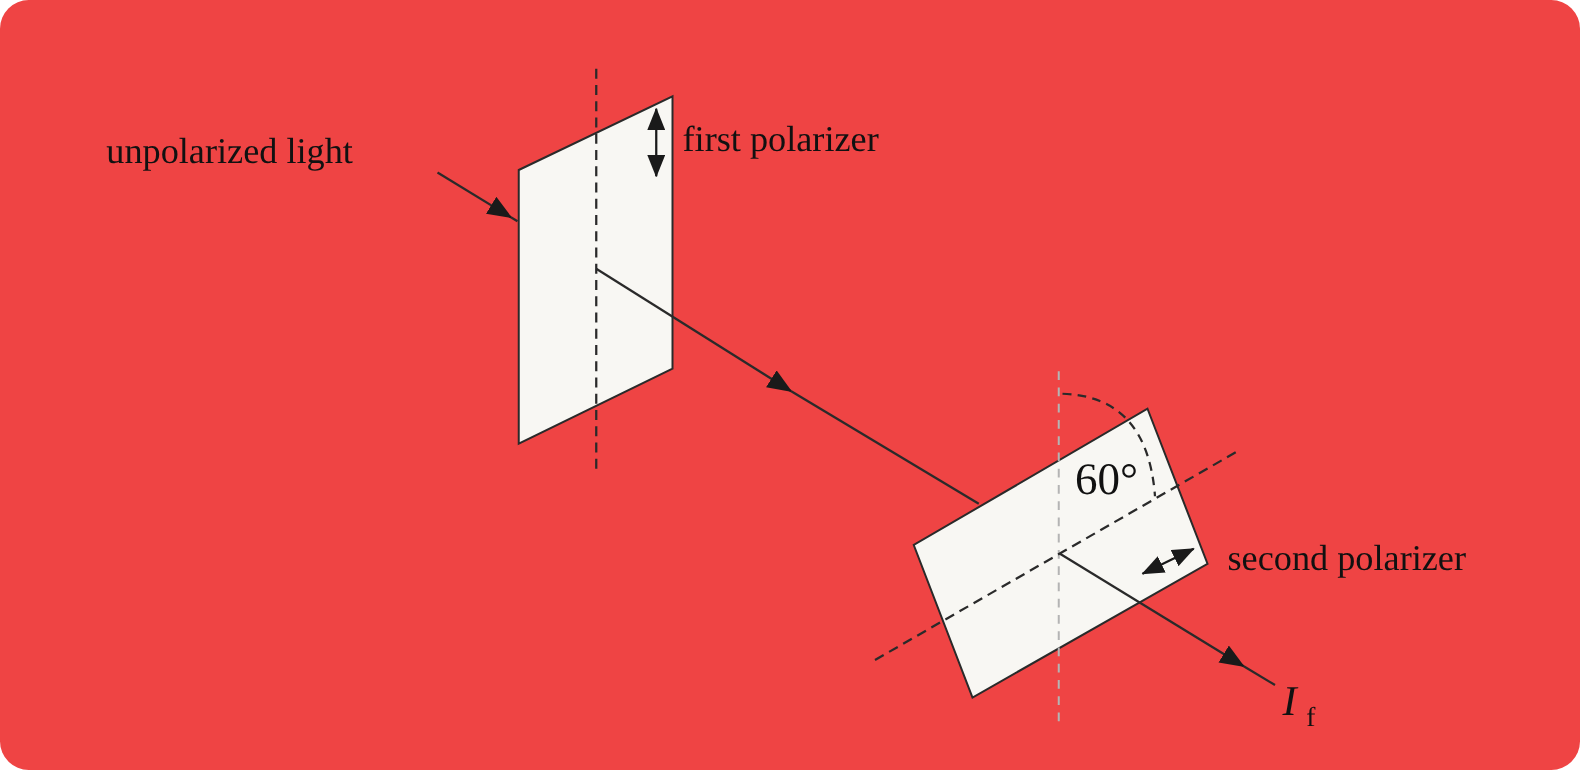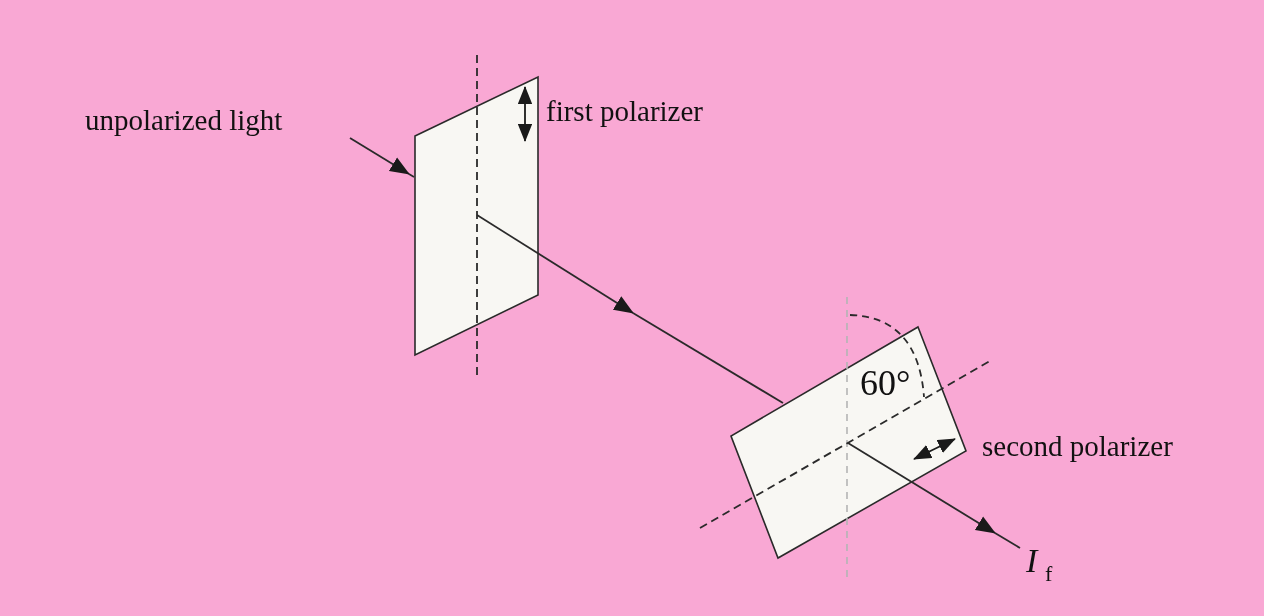--- a/index.html
+++ b/index.html
@@ -4,22 +4,23 @@
 <style>
   html, body {
     margin: 0;
     padding: 0;
     background: #ffffff;
   }
   .canvas {
     position: relative;
     width: 1264px;
     height: 616px;
-    background: #f9a8d4;
+    background: #ef4444;
     overflow: hidden;
+    border-radius: 23px;
   }
   svg {
     display: block;
   }
   .label {
     font-family: "Liberation Serif", "DejaVu Serif", serif;
     fill: #111111;
   }
   .label-main { font-size: 29px; }
   .label-angle { font-size: 36px; }

